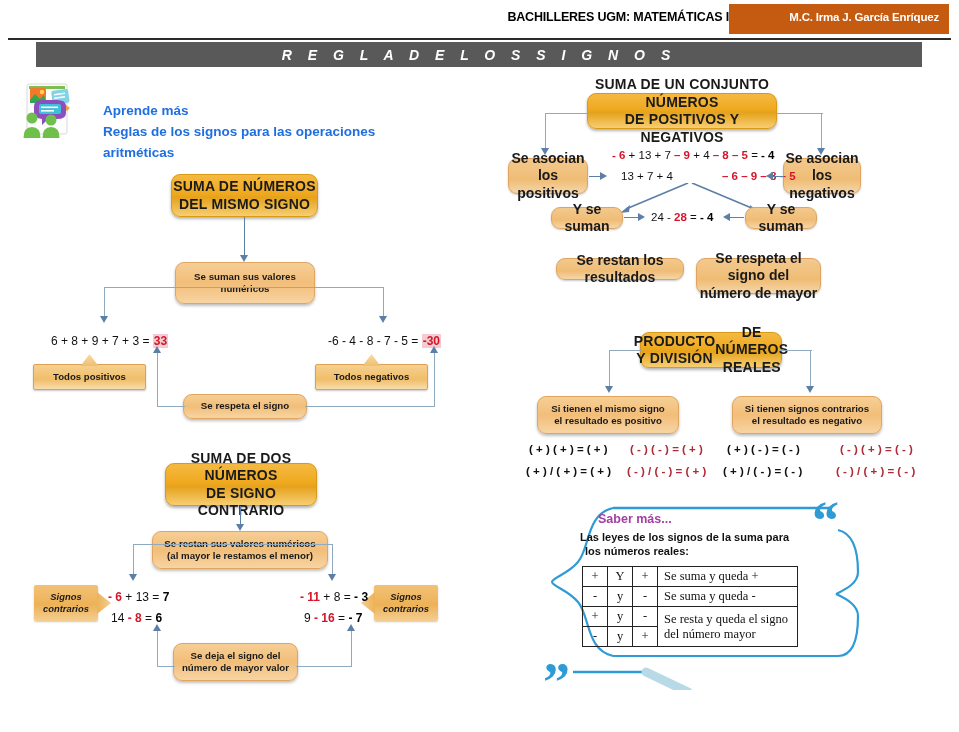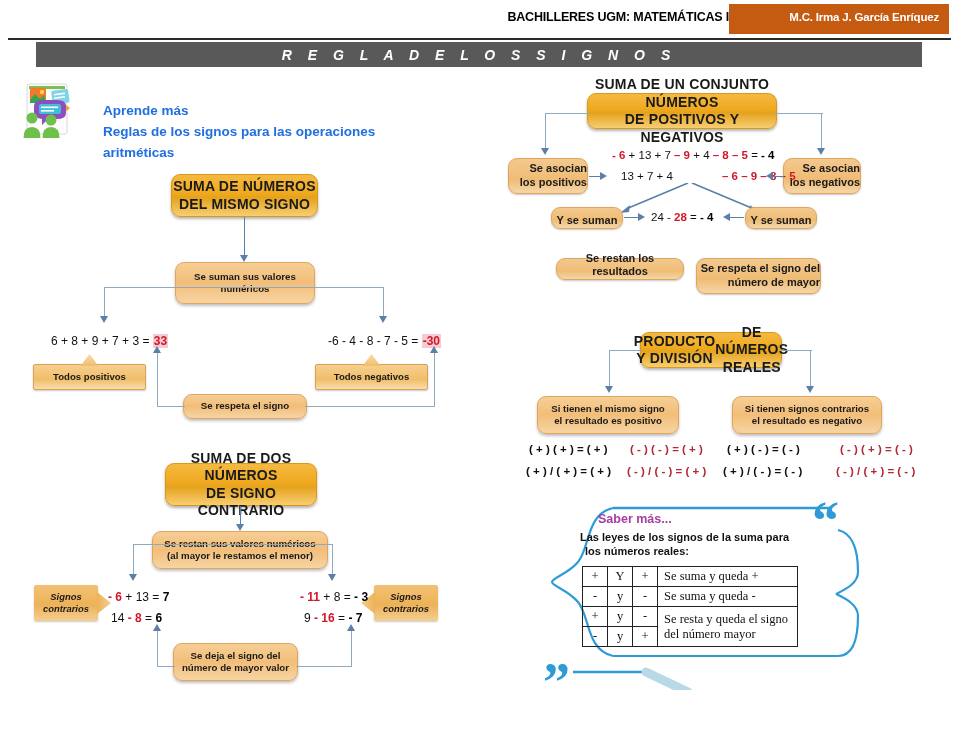--- a/index.html
+++ b/index.html
@@ -60,22 +60,21 @@
   .node-step {
     background:linear-gradient(180deg,#F6CE95 0%,#F2BE79 50%,#F7D4A3 100%);
     border:1px solid #E0A55E;
     box-shadow:0 2px 3px rgba(0,0,0,.25);
     font-size:9.7px;
   }
   .node-small {
     background:linear-gradient(180deg,#F3C98E 0%,#EFBC75 60%,#F6D6A8 100%);
     border:1px solid #DFA560;
     box-shadow:0 1px 2px rgba(0,0,0,.22);
-    font-size:11px;
-    align-items:flex-end;
+    font-size:14px;
   }
   
   .node-uparrow {
     background:linear-gradient(180deg,#F6D08F 0%,#F0BE6A 60%,#F8DCAC 100%);
     border:1px solid #DCA152;
     box-shadow:0 1px 2px rgba(0,0,0,.22);
     font-size:9.6px; border-radius:2px;
   }
   .uparrow-head {
     position:absolute; left:50%; margin-left:-9px; top:-11px;

